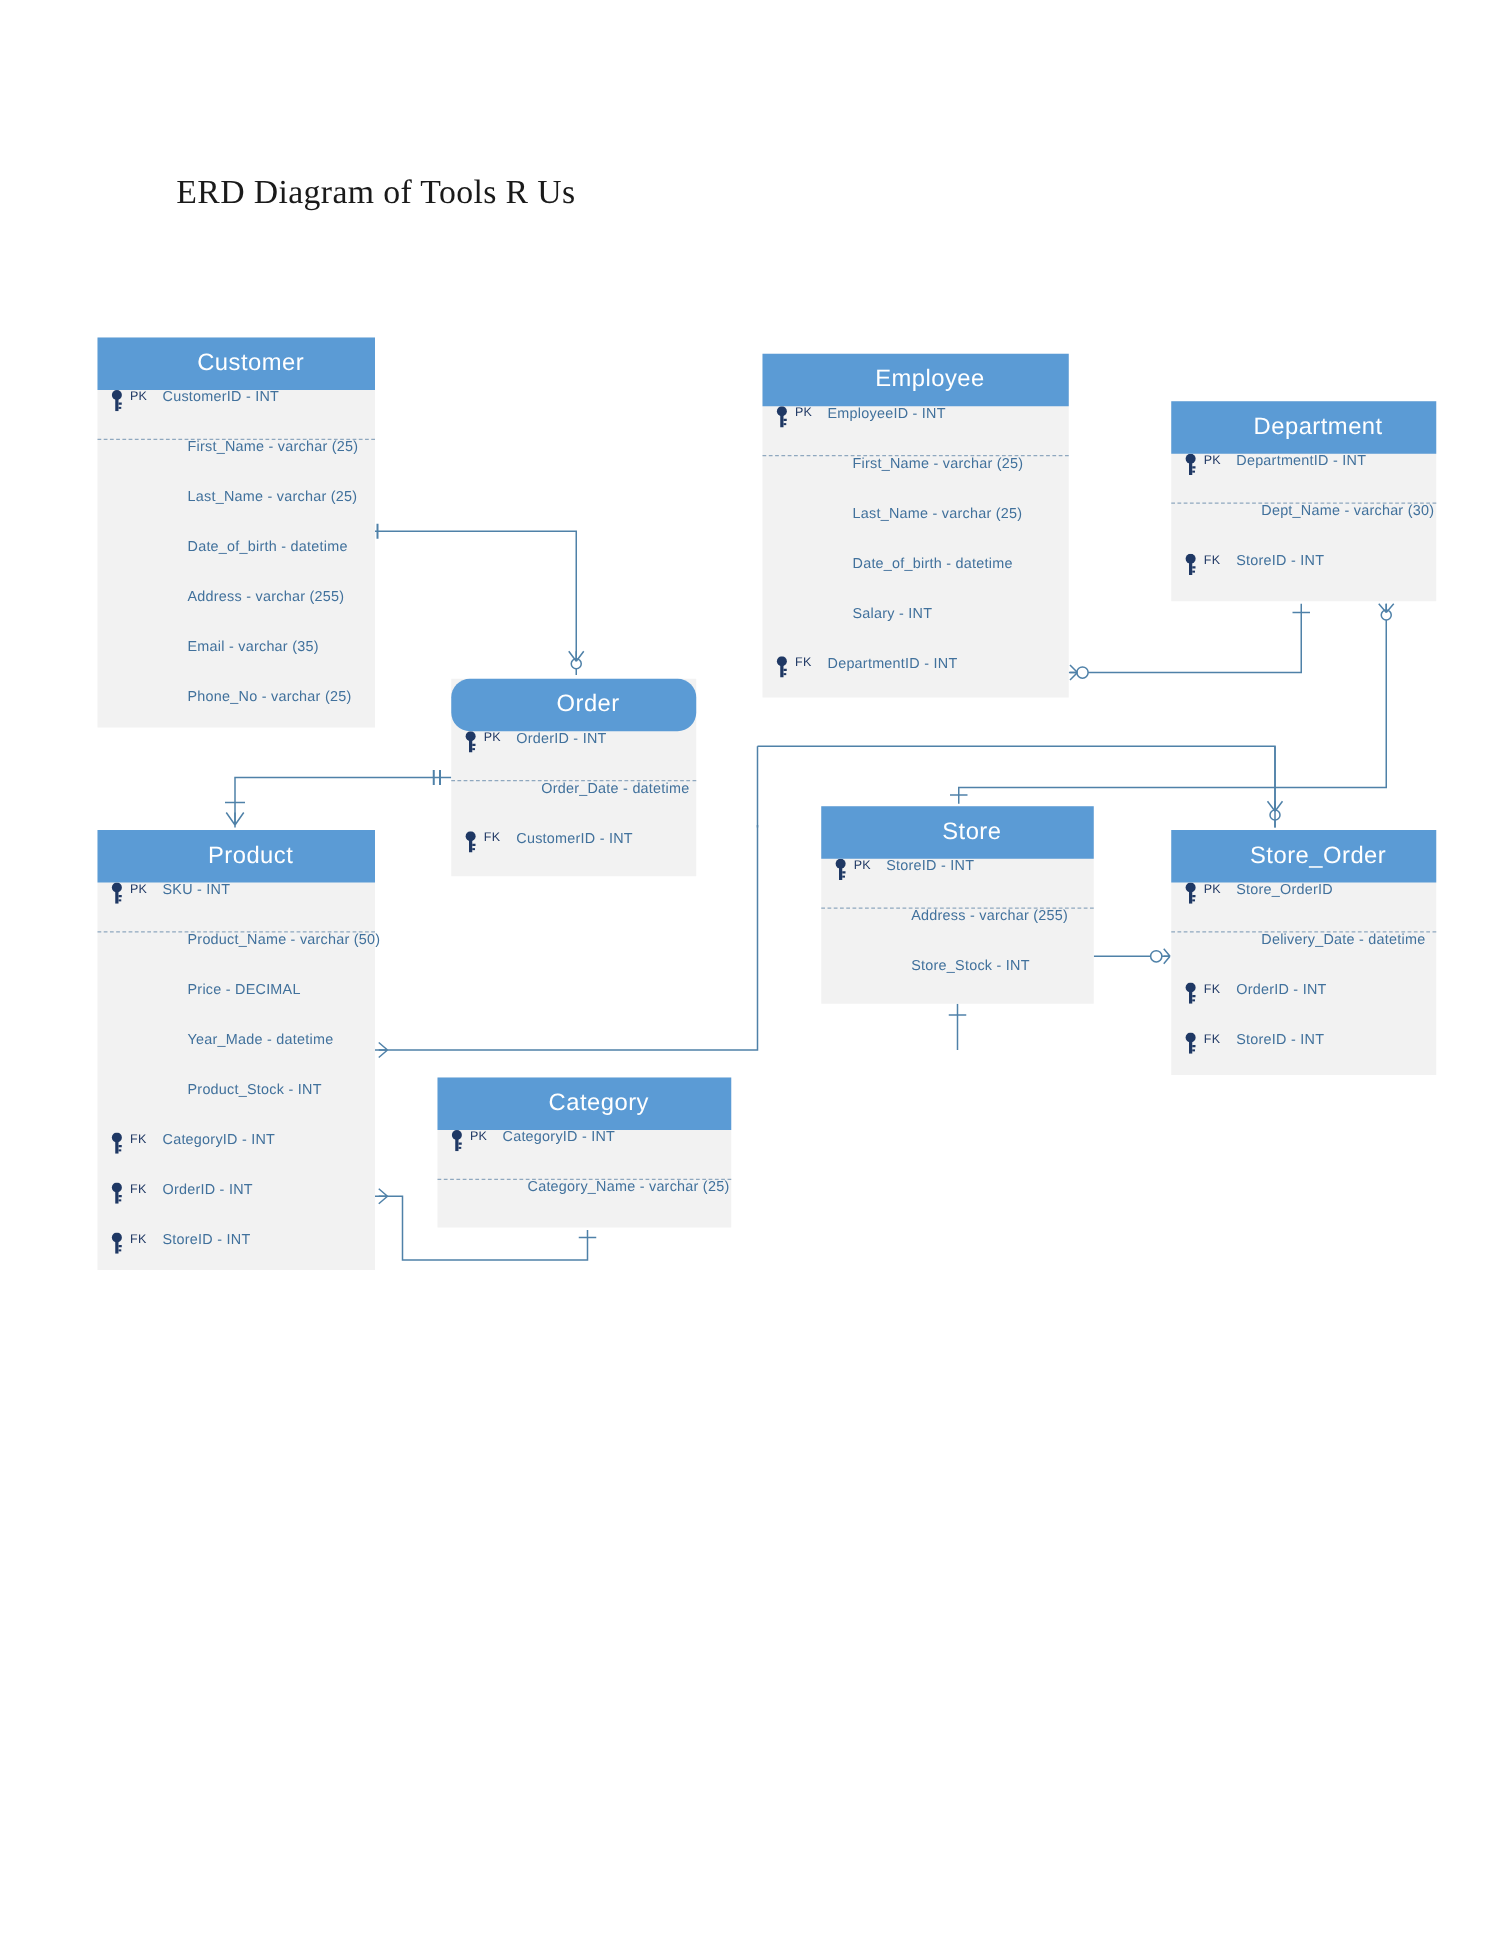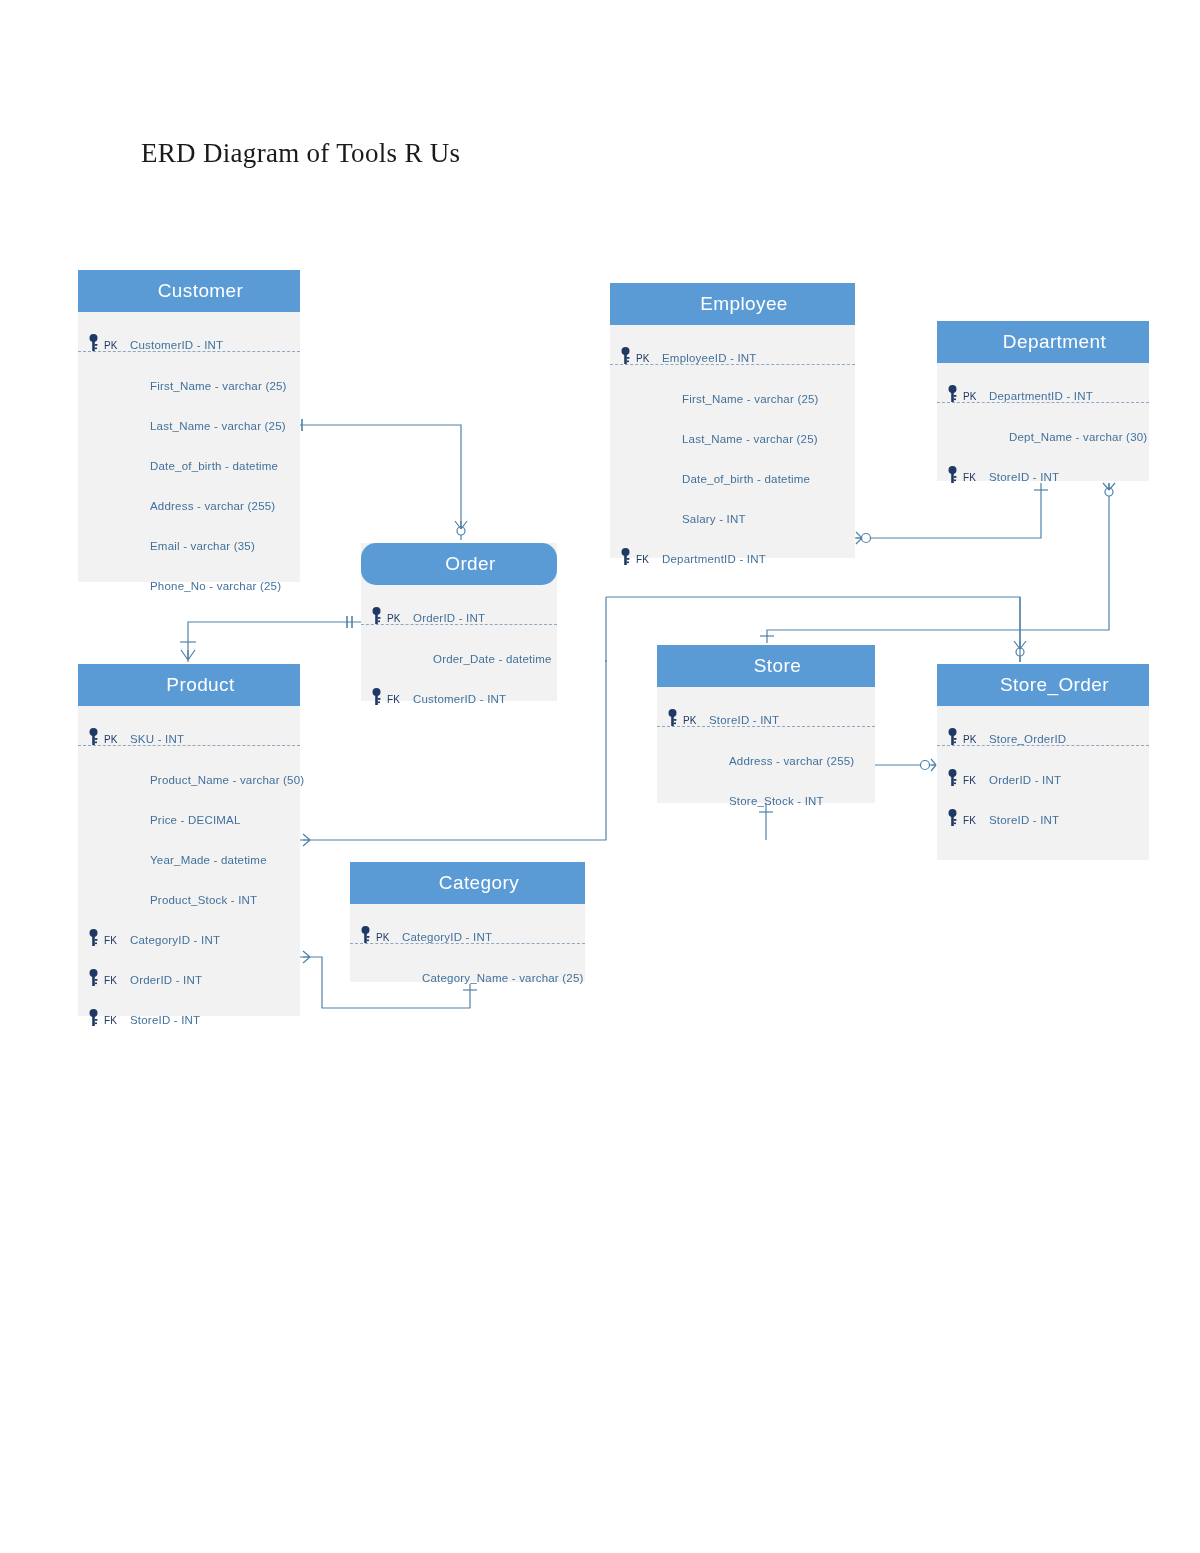--- a/index.html
+++ b/index.html
@@ -51,21 +51,21 @@
   }
   .attr-list {
     position: relative;
     padding: 0;
     margin: 0;
     list-style: none;
   }
   .attr {
     position: relative;
     display: flex;
-    align-items: flex-end;
+    align-items: flex-start;
     height: 40px;
     box-sizing: border-box;
     color: #41719C;
     font-size: 11.5px;
     letter-spacing: 0.2px;
   }
   .attr.pk-divider {
     border-bottom: 1px dashed #8fa8bf;
   }
   .key-slot {
@@ -453,20 +453,25 @@
           <svg class="key-icon" width="11" height="17" viewBox="0 0 11 17">
               <circle cx="5.5" cy="4" r="4" fill="#1F3864"></circle>
               <rect x="4.2" y="6" width="2.6" height="11" fill="#1F3864"></rect>
               <rect x="6.8" y="10" width="2.6" height="1.8" fill="#1F3864"></rect>
               <rect x="6.8" y="13.5" width="2.2" height="1.6" fill="#1F3864"></rect>
             </svg>
         </span>
         <span class="key-label">PK</span>
         <span class="attr-name">Store_OrderID</span>
       </li>
+      <li class="attr no-key">
+          <span class="key-slot"></span>
+          <span class="key-label"></span>
+          <span class="attr-name">Delivery_Date - datetime</span>
+        </li>
       <li class="attr">
         <span class="key-slot">
           <svg class="key-icon" width="11" height="17" viewBox="0 0 11 17">
               <circle cx="5.5" cy="4" r="4" fill="#1F3864"></circle>
               <rect x="4.2" y="6" width="2.6" height="11" fill="#1F3864"></rect>
               <rect x="6.8" y="10" width="2.6" height="1.8" fill="#1F3864"></rect>
               <rect x="6.8" y="13.5" width="2.2" height="1.6" fill="#1F3864"></rect>
             </svg>
         </span>
         <span class="key-label">FK</span>

